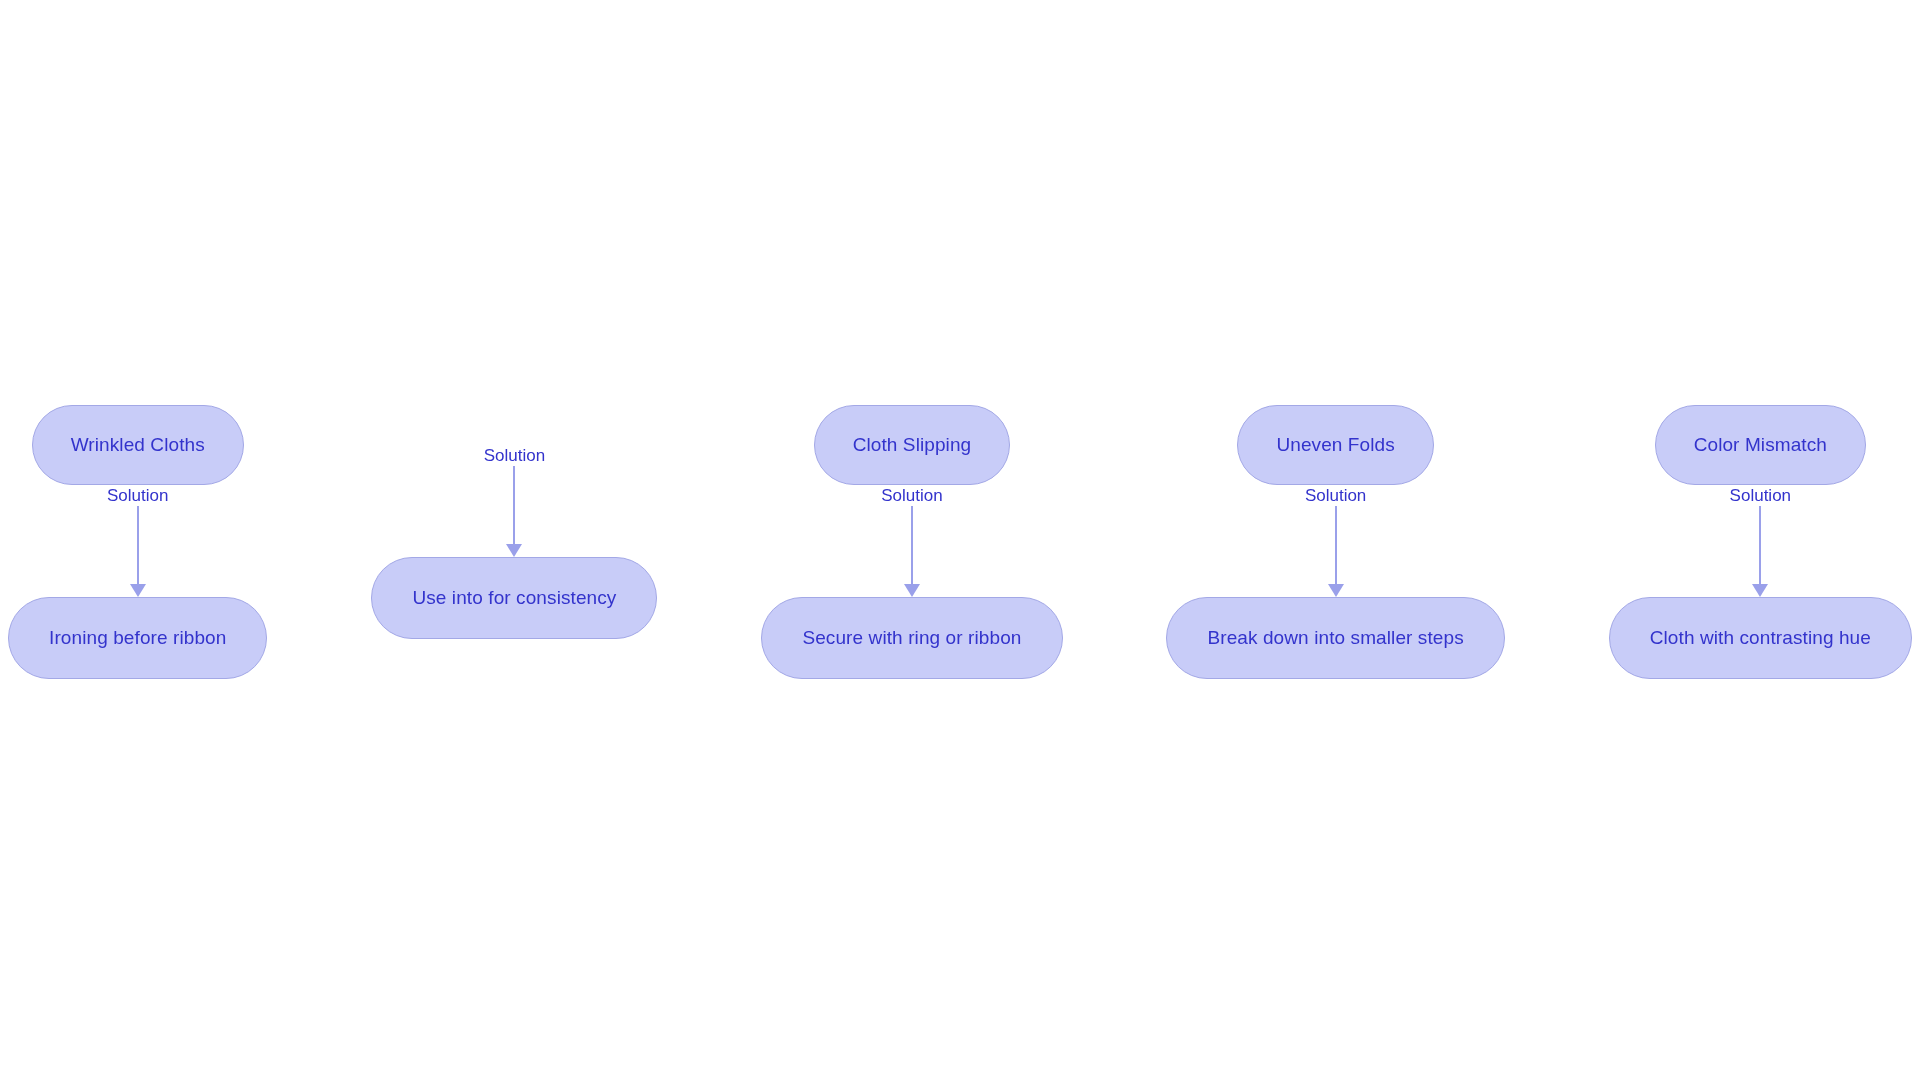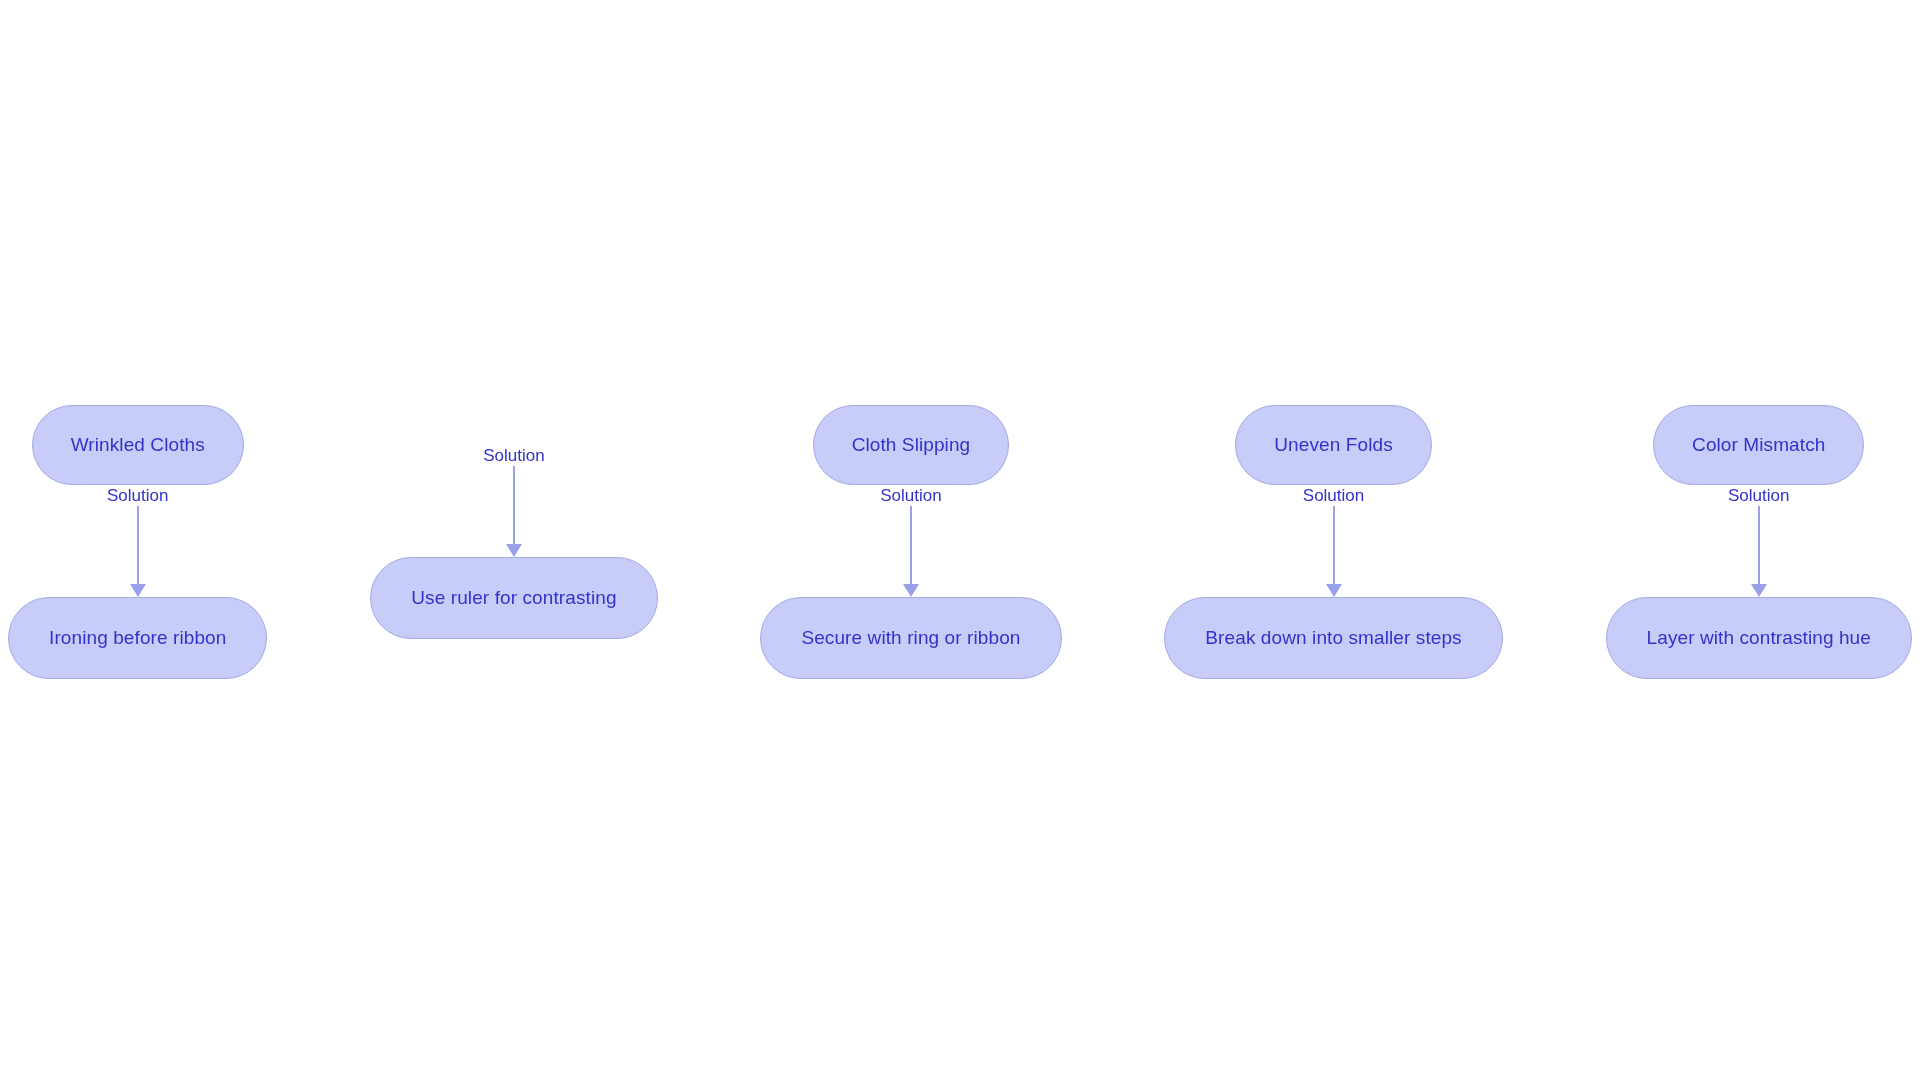--- a/index.html
+++ b/index.html
@@ -138,21 +138,21 @@
       </div>
     </div>
 
     <div class="chain">
       <div class="connector">
         <span class="line"></span>
         <span class="arrowhead"></span>
         <span class="edge-label">Solution</span>
       </div>
       <div class="node solution-node">
-        <span>Use ruler for contrasting</span>
+        <span>Use into for consistency</span>
       </div>
     </div>
 
     <div class="chain">
       <div class="node problem">
         <span>Cloth Slipping</span>
       </div>
       <div class="connector">
         <span class="line"></span>
         <span class="arrowhead"></span>
@@ -180,18 +180,18 @@
     <div class="chain">
       <div class="node problem">
         <span>Color Mismatch</span>
       </div>
       <div class="connector">
         <span class="line"></span>
         <span class="arrowhead"></span>
         <span class="edge-label">Solution</span>
       </div>
       <div class="node solution-node">
-        <span>Layer with contrasting hue</span>
+        <span>Cloth with contrasting hue</span>
       </div>
     </div>
 
   </div>
 </div>
 
 </body></html>

